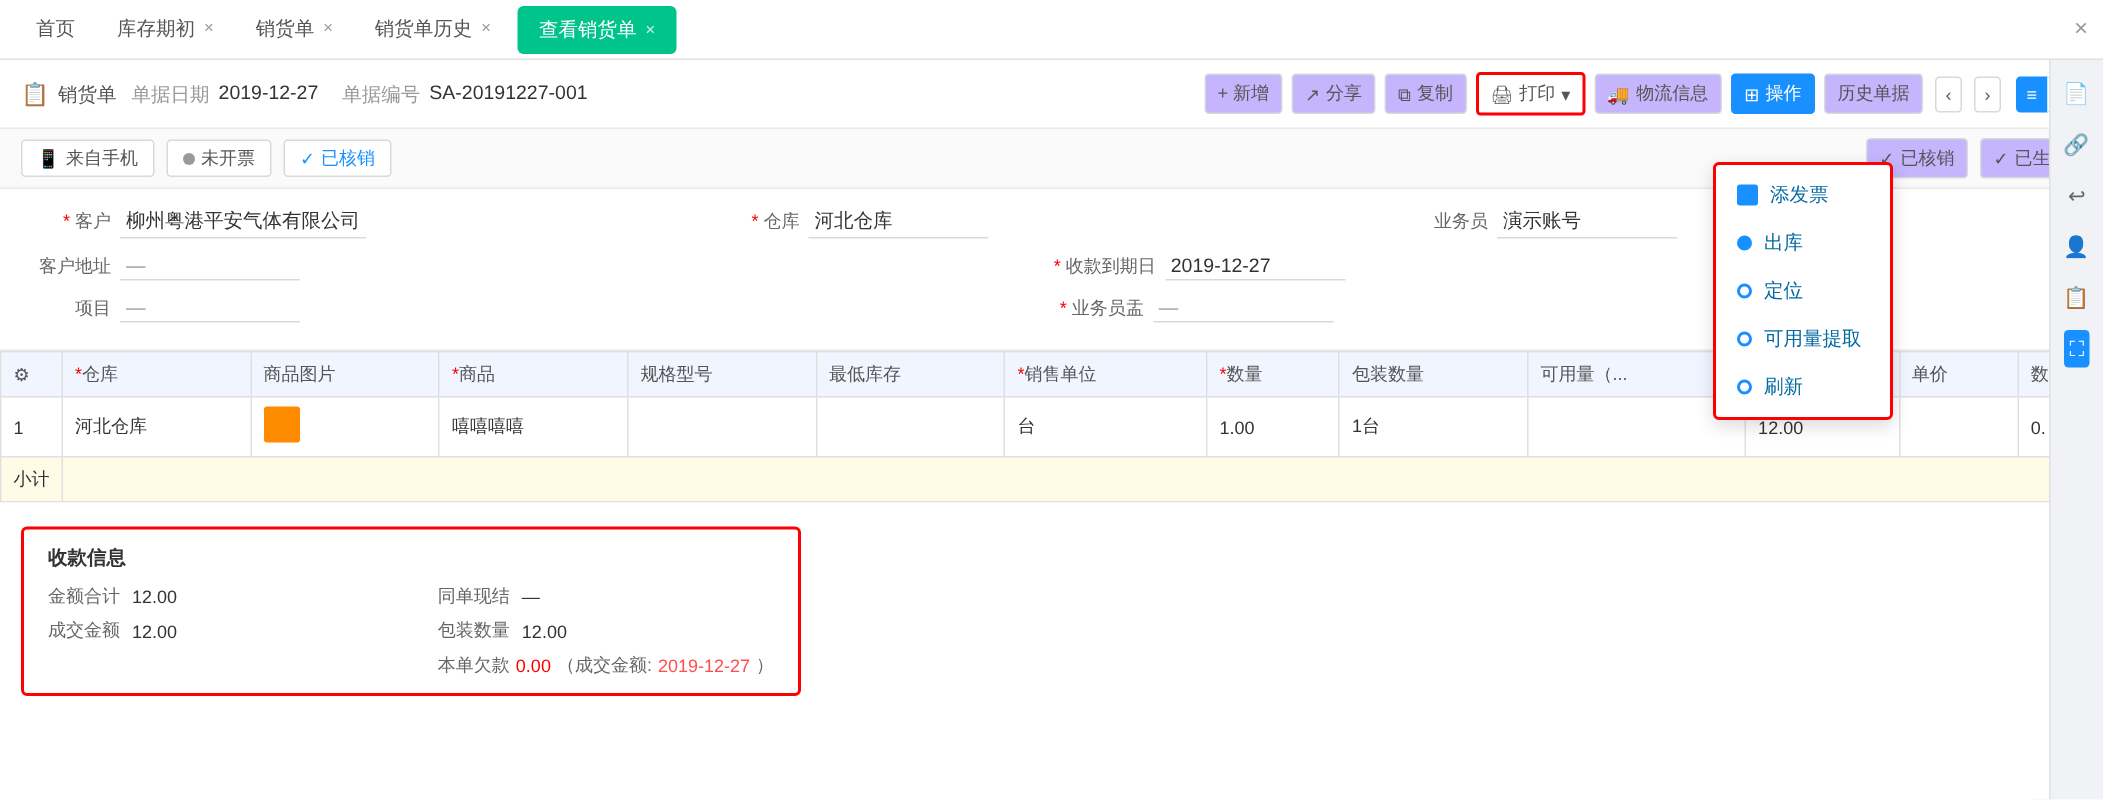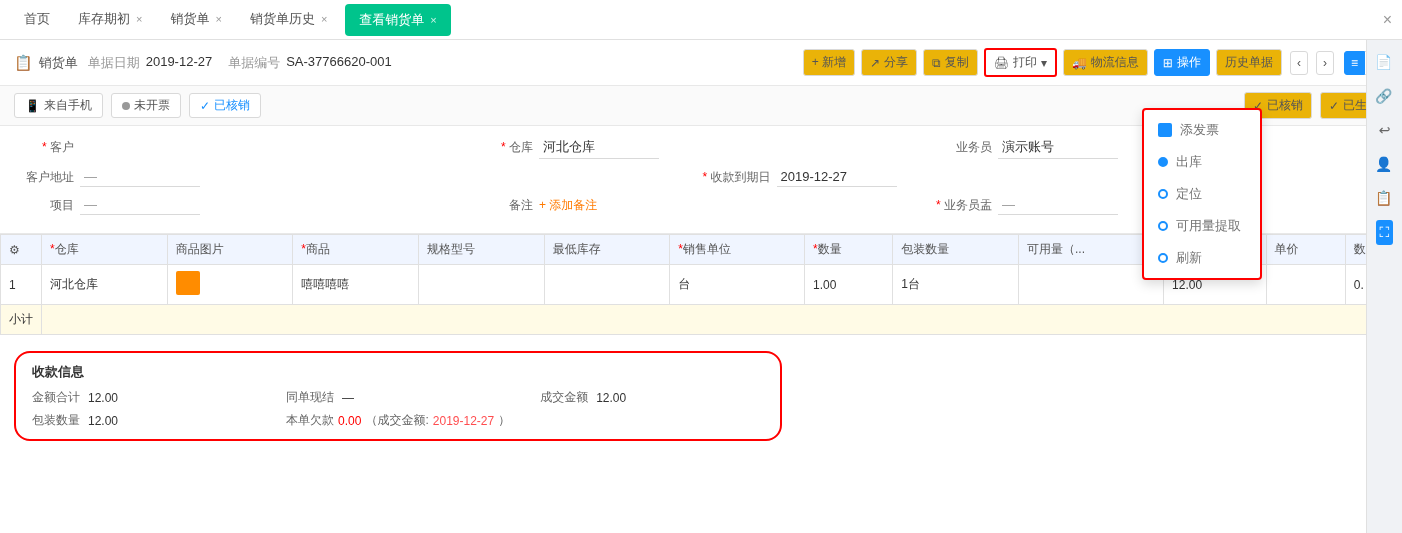--- a/index.html
+++ b/index.html
@@ -30,21 +30,21 @@
       border-bottom: 1px solid #e8e8e8; background: #fff;
     }
     .doc-title { display: flex; align-items: center; gap: 6px; color: #555; font-size: 13px; }
     .doc-icon { color: #1890ff; font-size: 15px; }
     .doc-meta { display: flex; align-items: flex-start; gap: 16px; margin-left: 10px; font-size: 13px; color: #333; }
     .doc-meta span { color: #666; }
     .doc-actions { margin-left: auto; display: flex; align-items: center; gap: 6px; }
     .action-btn {
       display: flex; align-items: center; gap: 4px; padding: 4px 8px;
       border: 1px solid #d9d9d9; border-radius: 3px; cursor: pointer;
-      font-size: 12px; color: #555; background: #eab308; white-space: nowrap;
+      font-size: 12px; color: #555; background: #c4b5fd; white-space: nowrap;
     }
     .action-btn.highlighted { border: 2px solid red; background: #fff; }
     .action-btn.active-tab { background: #1890ff; color: #fff; border-color: #1890ff; }
     .nav-arrow { padding: 4px 6px; border: 1px solid #d9d9d9; border-radius: 3px; cursor: pointer; color: #555; font-size: 12px; margin-left: 2px; }
     .view-toggle { display: flex; margin-left: 4px; }
     .view-btn { padding: 4px 6px; border: 1px solid #d9d9d9; cursor: pointer; color: #555; font-size: 12px; background: #fff; }
     .view-btn:first-child { border-radius: 3px 0 0 3px; }
     .view-btn:last-child { border-radius: 0 3px 3px 0; border-left: none; }
     .view-btn.active { background: #1890ff; color: #fff; border-color: #1890ff; }
 
@@ -56,21 +56,21 @@
     .status-btn {
       display: flex; align-items: center; gap: 4px; padding: 3px 10px;
       border: 1px solid #d9d9d9; border-radius: 3px; cursor: pointer;
       font-size: 12px; color: #555; background: #fff;
     }
     .status-btn .dot { width: 8px; height: 8px; border-radius: 50%; display: inline-block; }
     .spacer { flex: 1; }
 
     
     .form-section { padding: 10px 14px; border-bottom: 1px solid #e8e8e8; }
-    .form-row { display: flex; align-items: center; margin-bottom: 8px; gap: 3px; }
+    .form-row { display: flex; align-items: flex-start; margin-bottom: 8px; gap: 3px; }
     .form-field { display: flex; align-items: center; gap: 6px; flex: 1; }
     .form-label { color: #666; font-size: 12px; white-space: nowrap; min-width: 60px; text-align: right; }
     .form-label.required::before { content: "* "; color: red; }
     .form-value { color: #333; font-size: 13px; border-bottom: 1px solid #d9d9d9; padding: 2px 4px; min-width: 120px; }
     .form-value.empty { color: #999; }
     .add-note { color: #ff7a00; cursor: pointer; font-size: 12px; }
     .add-note::before { content: "+ "; }
 
     
     .table-container { overflow-x: auto; margin: 0; }
@@ -79,41 +79,41 @@
       background: #f0f5ff; border: 1px solid #e0e0e0; padding: 6px 8px;
       text-align: left; color: #555; font-weight: normal; white-space: nowrap;
     }
     .data-table td { border: 1px solid #e0e0e0; padding: 6px 8px; color: #333; white-space: nowrap; }
     .data-table tr.subtotal td { background: #fffbe6; }
     .gear-col { width: 30px; text-align: center; }
     .product-img { width: 24px; height: 24px; background: #ff8c00; border-radius: 2px; display: inline-block; }
 
     
     .payment-section {
-      border: 2px solid red; border-radius: 16px; margin: 8px 14px;
+      border: 2px solid red; border-radius: 4px; margin: 8px 14px;
       padding: 10px 16px; background: #fff; display: inline-block; min-width: 520px;
     }
     .payment-title { font-weight: bold; font-size: 13px; margin-bottom: 8px; }
-    .payment-grid { display: grid; grid-template-columns: 1fr 1fr 1fr; gap: 6px 30px; font-size: 12px; }
+    .payment-grid { display: grid; grid-template-columns: 1fr; gap: 6px 30px; font-size: 12px; }
     .payment-row { display: flex; align-items: center; gap: 8px; }
     .payment-label { color: #666; }
     .payment-value { color: #333; }
     .payment-value.red { color: red; }
     .payment-value.orange { color: #ff4d4f; }
 
     
     .dropdown-overlay {
       position: absolute; top: 68px; right: 140px;
       background: #fff; border: 2px solid red; border-radius: 4px;
       box-shadow: 0 4px 12px rgba(0,0,0,0.15); z-index: 1000;
       min-width: 120px; padding: 4px 0;
     }
     .dropdown-item {
       display: flex; align-items: center; gap: 8px; padding: 7px 14px;
-      cursor: pointer; font-size: 13px; color: #737373;
+      cursor: pointer; font-size: 13px; color: #0369a1;
     }
     .dropdown-item .radio { width: 10px; height: 10px; border-radius: 50%; border: 2px solid #1890ff; display: inline-block; }
     .dropdown-item .radio.filled { background: #1890ff; }
     .dropdown-item .square-icon { width: 14px; height: 14px; background: #1890ff; border-radius: 2px; display: inline-block; }
 
     
     .right-sidebar {
       position: absolute; right: 0; top: 0; bottom: 0; width: 36px;
       background: #f0f2f5; border-left: 1px solid #e0e0e0;
       display: flex; flex-direction: column; align-items: center; padding-top: 10px; gap: 10px;
@@ -151,21 +151,21 @@
 
   <div class="doc-header">
     <div class="doc-title">
       <span class="doc-icon">📋</span>
       <span>销货单</span>
     </div>
     <div class="doc-meta">
       <span style="color:#999">单据日期</span>
       <span style="color:#333;margin-left:-10px">2019-12-27</span>
       <span style="color:#999">单据编号</span>
-      <span style="color:#333;margin-left:-10px">SA-37766620-001</span>
+      <span style="color:#333;margin-left:-10px">SA-20191227-001</span>
     </div>
     <div class="doc-actions">
       <button class="action-btn">+ 新增</button>
       <button class="action-btn">
         <span>↗</span>
         <span>分享</span>
       </button>
       <button class="action-btn">
         <span>⧉</span>
         <span>复制</span>
@@ -214,20 +214,21 @@
     <button class="action-btn effective">
       <span>✓</span>
       <span>已生效</span>
     </button>
   </div>
 
   <div class="form-section">
     <div class="form-row">
       <div class="form-field">
         <span class="form-label required">客户</span>
+        <span class="form-value">柳州粤港平安气体有限公司</span>
       </div>
       <div class="form-field">
         <span class="form-label required">仓库</span>
         <span class="form-value">河北仓库</span>
       </div>
       <div class="form-field">
         <span class="form-label">业务员</span>
         <span class="form-value">演示账号</span>
       </div>
     </div>
@@ -238,24 +239,20 @@
       </div>
       <div class="form-field">
         <span class="form-label required">收款到期日</span>
         <span class="form-value">2019-12-27</span>
       </div>
     </div>
     <div class="form-row">
       <div class="form-field">
         <span class="form-label">项目</span>
         <span class="form-value empty">—</span>
-      </div>
-      <div class="form-field">
-        <span class="form-label">备注</span>
-        <span class="add-note">添加备注</span>
       </div>
       <div class="form-field">
         <span class="form-label required">业务员盂</span>
         <span class="form-value empty">—</span>
       </div>
     </div>
   </div>
 
   <div class="table-container">
     <table class="data-table">

